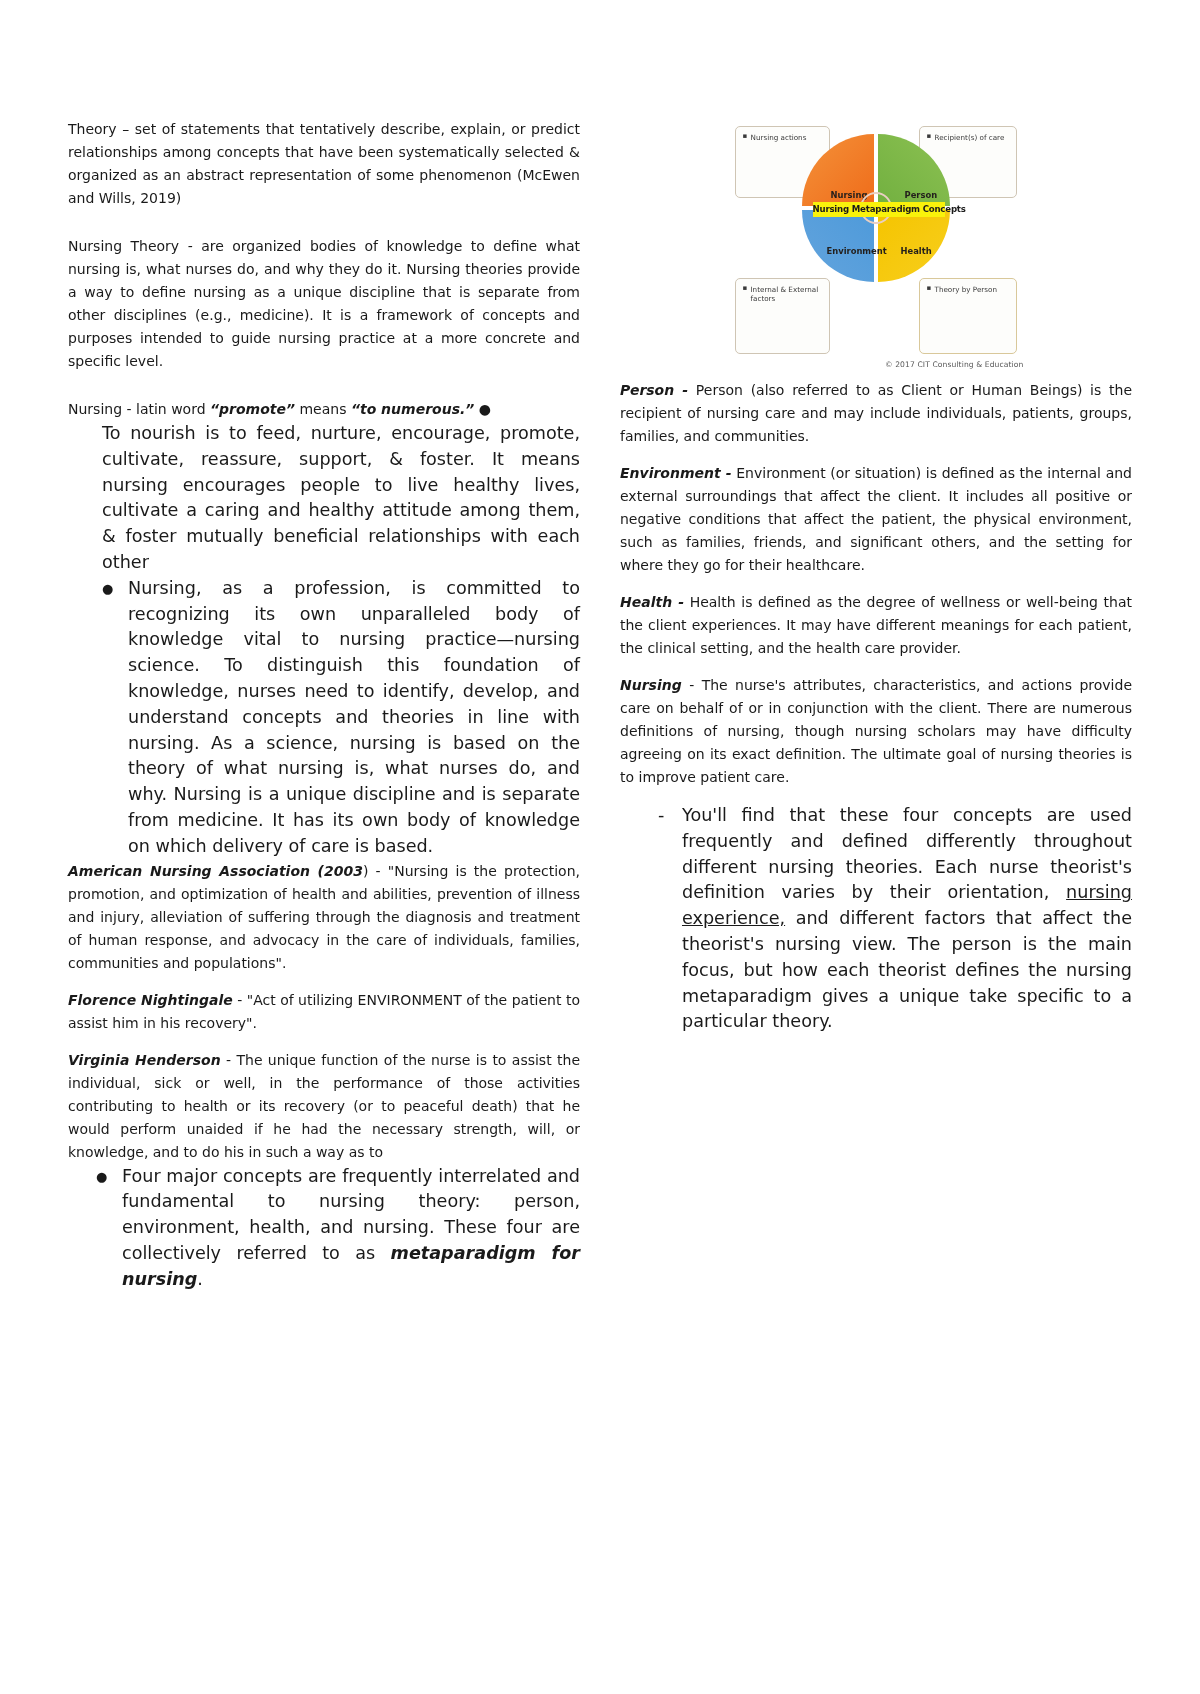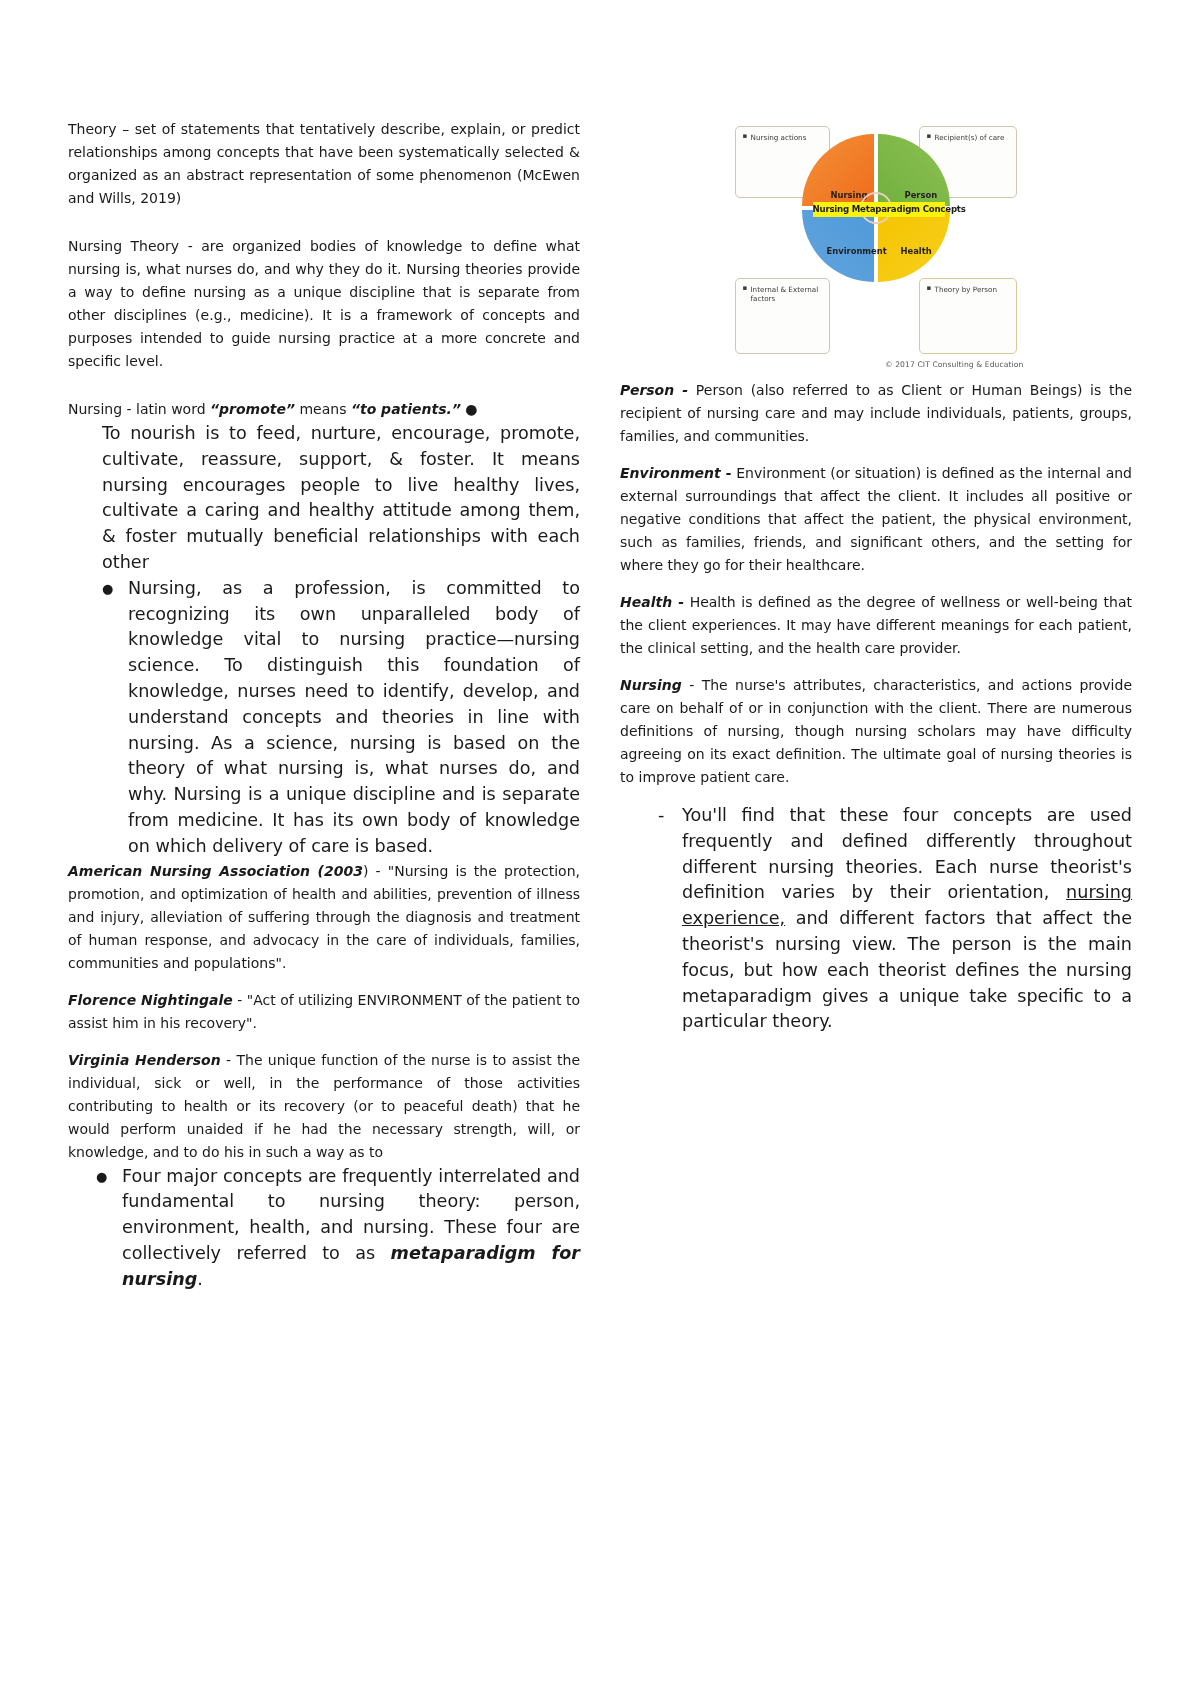--- a/index.html
+++ b/index.html
@@ -195,21 +195,21 @@
   <div class="columns">
 
     <p class="blk">Theory – set of statements that tentatively describe, explain, or predict relationships among concepts that have been systematically selected &amp; organized as an abstract representation of some phenomenon (McEwen and Wills, 2019)</p>
 
     <div class="gap"></div>
 
     <p class="blk">Nursing Theory - are organized bodies of knowledge to define what nursing is, what nurses do, and why they do it. Nursing theories provide a way to define nursing as a unique discipline that is separate from other disciplines (e.g., medicine). It is a framework of concepts and purposes intended to guide nursing practice at a more concrete and specific level.</p>
 
     <div class="gap"></div>
 
-    <p class="blk"><span>Nursing - latin word </span><b>“promote”</b><span> means </span><b>“to patients.”</b> <span class="bullet">●</span></p>
+    <p class="blk"><span>Nursing - latin word </span><b>“promote”</b><span> means </span><b>“to numerous.”</b> <span class="bullet">●</span></p>
 
     <p class="lvl1">To nourish is to feed, nurture, encourage, promote, cultivate, reassure, support, &amp; foster. It means nursing encourages people to live healthy lives, cultivate a caring and healthy attitude among them, &amp; foster mutually beneficial relationships with each other</p>
 
     <p class="lvl2"><span class="bullet">●</span><span>Nursing, as a profession, is committed to recognizing its own unparalleled body of knowledge vital to nursing practice—nursing science. To distinguish this foundation of knowledge, nurses need to identify, develop, and understand concepts and theories in line with nursing. As a science, nursing is based on the theory of what nursing is, what nurses do, and why. Nursing is a unique discipline and is separate from medicine. It has its own body of knowledge on which delivery of care is based.</span></p>
 
     <p class="blk"><b>American Nursing Association (2003</b><span>) - "Nursing is the protection, promotion, and optimization of health and abilities, prevention of illness and injury, alleviation of suffering through the diagnosis and treatment of human response, and advocacy in the care of individuals, families, communities and populations".</span></p>
 
     <div class="gap-sm"></div>
 
     <p class="blk"><b>Florence Nightingale</b><span> - "Act of utilizing ENVIRONMENT of the patient to assist him in his recovery".</span></p>

